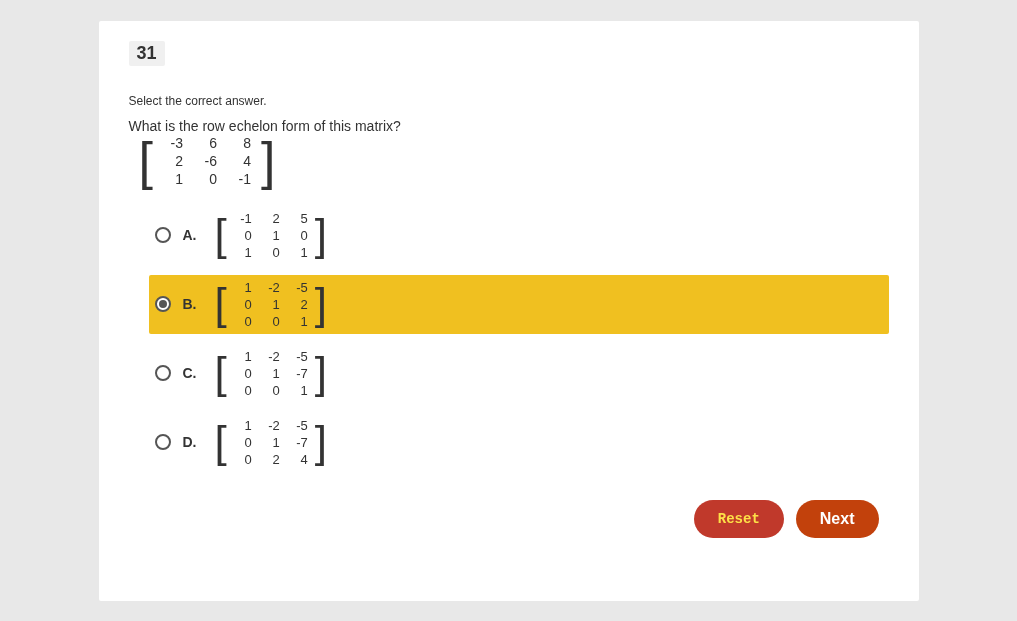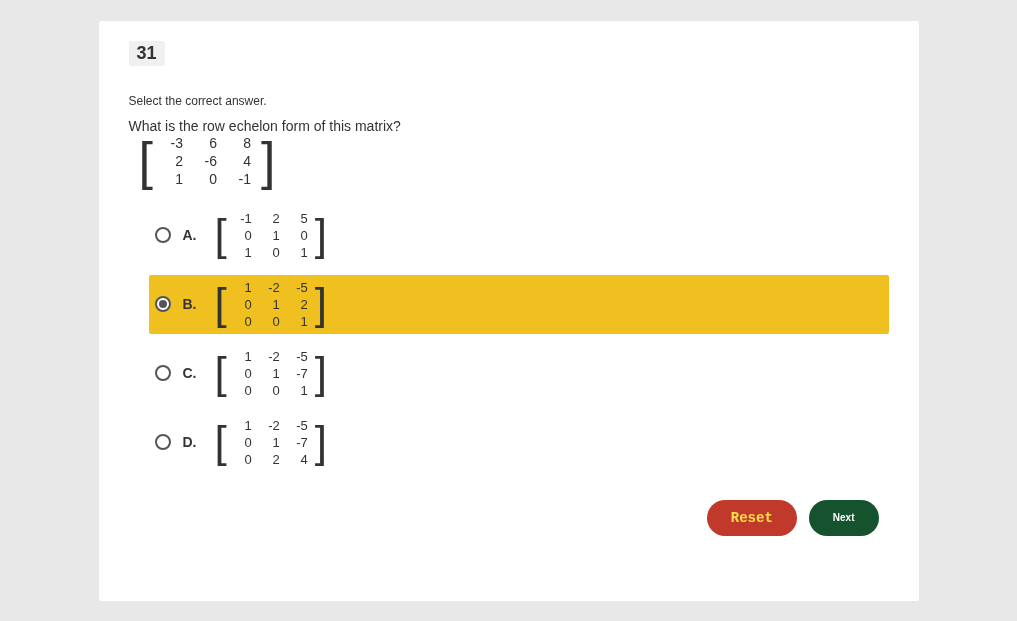--- a/index.html
+++ b/index.html
@@ -163,26 +163,26 @@
       color: #fde047;
       border: none;
       border-radius: 20px;
       padding: 10px 24px;
       font-size: 14px;
       font-weight: bold;
       cursor: pointer;
       font-family: Liberation Mono, monospace;
     }
     .btn-next {
-      background: #14532d;
+      background: #c2410c;
       color: white;
       border: none;
       border-radius: 20px;
       padding: 10px 24px;
-      font-size: 10px;
+      font-size: 16px;
       font-weight: bold;
       cursor: pointer;
     }
   </style>
 </head>
 <body>
 
 <div class="card">
   <div class="question-number">31</div>
   <div class="instruction">Select the correct answer.</div>

